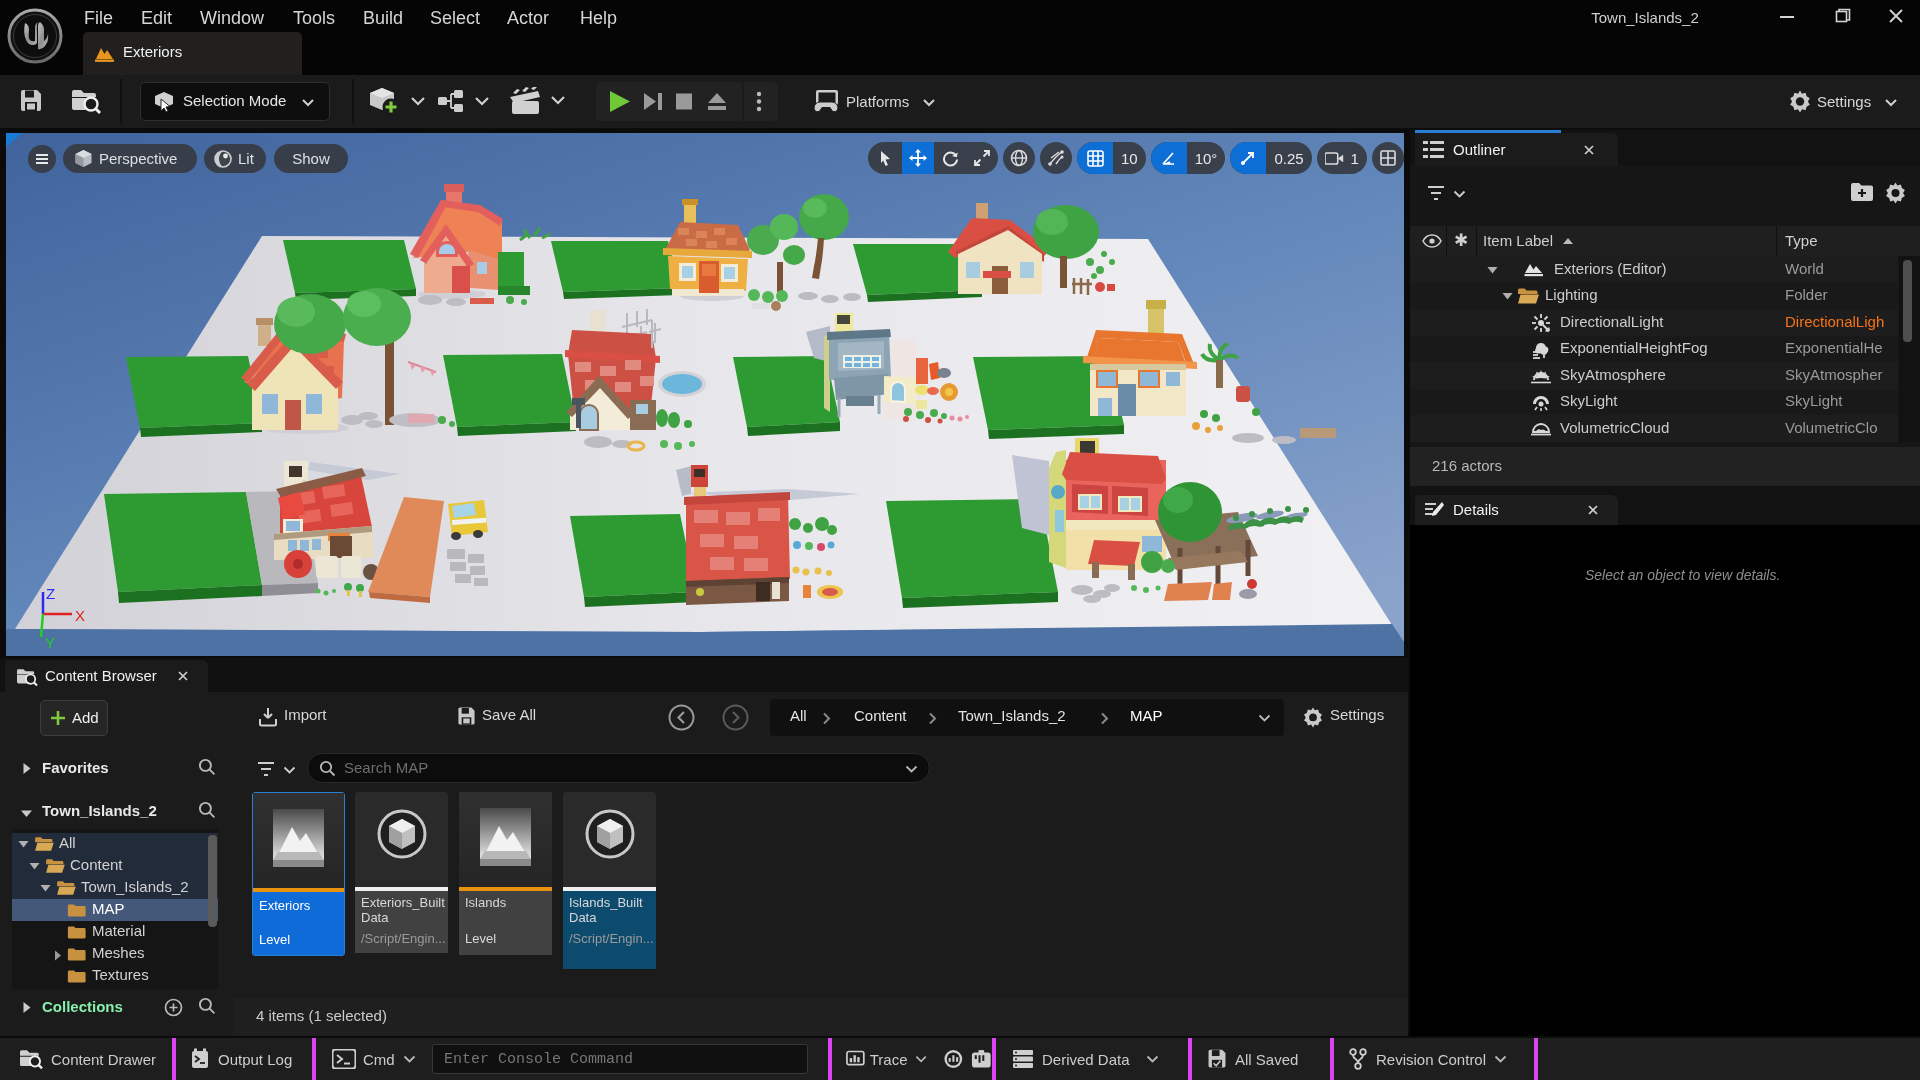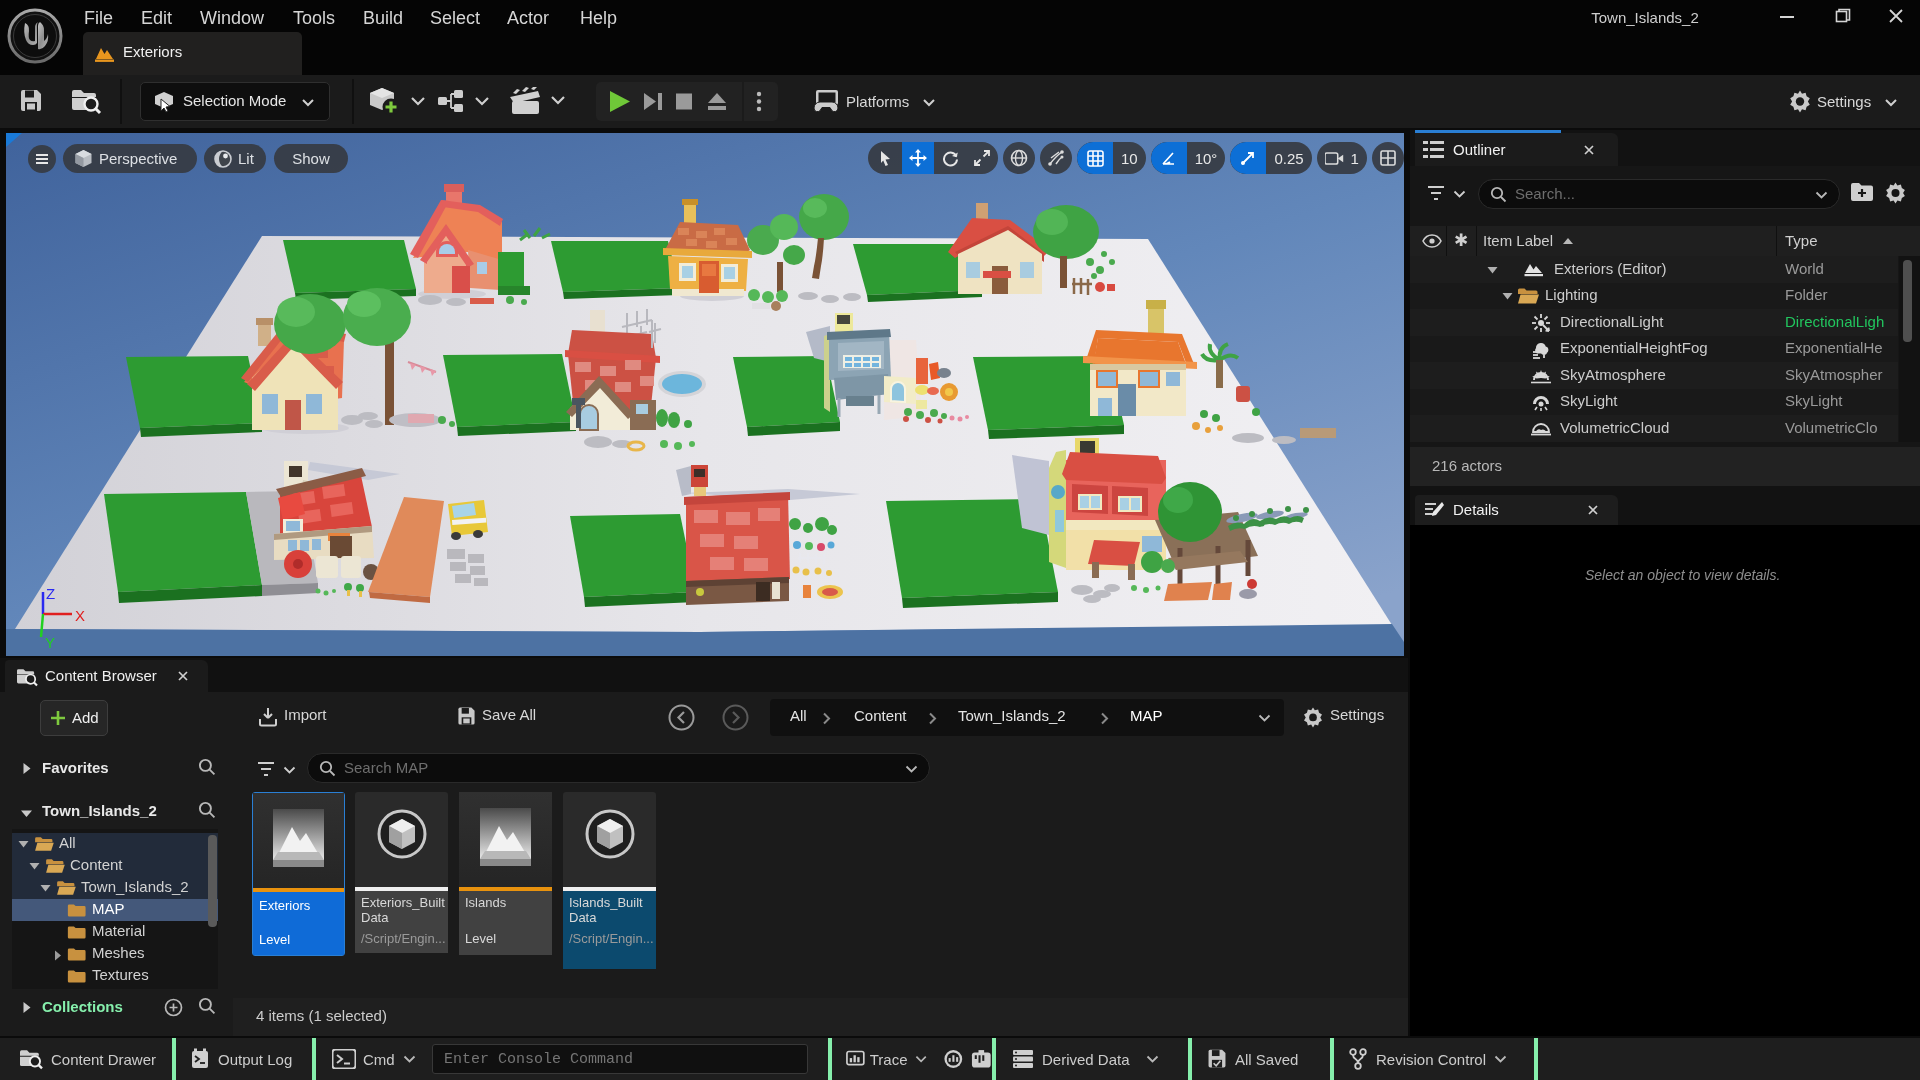--- a/index.html
+++ b/index.html
@@ -18,21 +18,21 @@
 .vsep { position:absolute; top:4px; width:2px; height:45px; background:#101010; }
 #selmode { position:absolute; left:140px; top:7px; width:190px; height:39px; background:#0e0e0e; border:1px solid #2f2f2f; border-radius:5px; }
 
 #viewport { left:6px; top:133px; width:1398px; height:523px; background:#56799f; overflow:hidden; }
 .vp-pill { position:absolute; height:29px; background:rgba(54,59,66,0.92); border-radius:15px; color:#dde0e4; display:flex; align-items:center; font-size:15px; }
 
 #rightpanel { left:1410px; top:130px; width:510px; height:906px; background:#121212; }
 
 #cbrowser { left:0px; top:658px; width:1408px; height:378px; background:#1b1b1b; }
 
-#statusbar { left:0; top:1038px; width:1920px; height:42px; background:#86efac; }
+#statusbar { left:0; top:1038px; width:1920px; height:42px; background:#d946ef; }
 .sb-sec { position:absolute; top:0; height:42px; background:#1e1e1e; display:flex; align-items:center; color:#cccccc; font-size:15px; }
 </style>
 </head>
 <body>
 <div id="app">
   <div id="menubar" class="abs">
     <span class="menu-item" style="left:84px">File</span>
     <span class="menu-item" style="left:141px">Edit</span>
     <span class="menu-item" style="left:200px">Window</span>
     <span class="menu-item" style="left:293px">Tools</span>
@@ -817,30 +817,20 @@
         </svg>
     </div>
     <div class="abs" style="left:0;top:36px;width:510px;height:320px;background:#161616">
 
       <svg class="abs" style="left:17px;top:18px" width="20" height="18" viewBox="0 0 20 18">
           <path d="M1 3 H17 M4 9 H14 M7 15 H11" stroke="#cfcfcf" stroke-width="2.2"></path>
         </svg>
       <svg class="abs" style="left:43px;top:24px" width="13" height="8" viewBox="0 0 13 8">
           <path d="M1.5 1.5 L6.5 6.5 L11.5 1.5" fill="none" stroke="#cfcfcf" stroke-width="1.8"></path>
         </svg>
-      <div class="abs" style="left:68px;top:13px;width:362px;height:30px;background:#0c0c0c;border:1px solid #2a2a2a;border-radius:15px">
-        <svg class="abs" style="left:11px;top:6px" width="17" height="17" viewBox="0 0 17 17">
-            <circle cx="7" cy="7" r="5.2" fill="none" stroke="#b8b8b8" stroke-width="1.8"></circle>
-            <line x1="11" y1="11" x2="15.5" y2="15.5" stroke="#b8b8b8" stroke-width="1.8"></line>
-          </svg>
-        <span class="abs" style="left:36px;top:5px;color:#6e6e6e">Search...</span>
-        <svg class="abs" style="left:336px;top:11px" width="13" height="8" viewBox="0 0 13 8">
-            <path d="M1.5 1.5 L6.5 6.5 L11.5 1.5" fill="none" stroke="#b8b8b8" stroke-width="1.8"></path>
-          </svg>
-      </div>
       <svg class="abs" style="left:440px;top:15px" width="24" height="22" viewBox="0 0 24 22">
           <path d="M1 4 a2 2 0 0 1 2-2 h6 l2.5 2.5 H21 a2 2 0 0 1 2 2 V18 a2 2 0 0 1 -2 2 H3 a2 2 0 0 1 -2-2 Z" fill="#cfcfcf"></path>
           <path d="M12 8 v8 M8 12 h8" stroke="#161616" stroke-width="2.2"></path>
         </svg>
       <svg class="abs" style="left:474px;top:15px" width="23" height="23" viewBox="0 0 24 24">
           <path d="M12 1.5 l2 3.2 3.6-1 1 3.6 3.2 2 -1.9 3.2 1.9 3.2 -3.2 2 -1 3.6 -3.6 -1 -2 3.2 -2 -3.2 -3.6 1 -1 -3.6 -3.2 -2 1.9 -3.2 -1.9 -3.2 3.2 -2 1 -3.6 3.6 1 Z" fill="#c9c9c9"></path>
           <circle cx="12" cy="12.5" r="4.2" fill="#161616"></circle>
         </svg>
 
       <div class="abs" style="left:0;top:60px;width:510px;height:30px;background:#1f1f1f;color:#cfcfcf">
@@ -890,21 +880,21 @@
                 <line x1="1" y1="10" x2="5" y2="10"></line>
                 <line x1="15" y1="10" x2="19" y2="10"></line>
                 <line x1="3.5" y1="3.5" x2="6.5" y2="6.5"></line>
                 <line x1="3.5" y1="16.5" x2="6.5" y2="13.5"></line>
                 <line x1="13.5" y1="6.5" x2="16.5" y2="3.5"></line>
               </g>
             <circle cx="10" cy="10" r="3" fill="#d8d8d8"></circle>
             <path d="M12 12 L18 18 M18 18 L14.5 17.6 M18 18 L17.6 14.5" stroke="#d8d8d8" stroke-width="1.8" fill="none"></path>
           </svg>
           <span class="abs" style="left:150px;top:4px">DirectionalLight</span>
-          <span class="abs" style="left:375px;top:4px;color:#22c55e">DirectionalLigh</span>
+          <span class="abs" style="left:375px;top:4px;color:#f97316">DirectionalLigh</span>
         </div>
         <div class="abs" style="left:0;top:80px;width:488px;height:26px;background:#191919">
           <svg class="abs" style="left:121px;top:3px" width="20" height="20" viewBox="0 0 20 20">
             <path d="M5 9 a4.5 4.5 0 0 1 0.3-2 a5 5 0 0 1 9.4 0.6 a3.5 3.5 0 0 1 -0.7 6.9 H6 a3.5 3.5 0 0 1 -1-5.5" fill="#d8d8d8"></path>
             <g stroke="#d8d8d8" stroke-width="1.8">
                 <line x1="2" y1="13" x2="9" y2="13"></line>
                 <line x1="2" y1="16" x2="7" y2="16"></line>
                 <line x1="2" y1="19" x2="9" y2="19"></line>
               </g>
             <path d="M13 19 V13 M13 13 L10.8 15.2 M13 13 L15.2 15.2" stroke="#d8d8d8" stroke-width="1.8" fill="none"></path>

